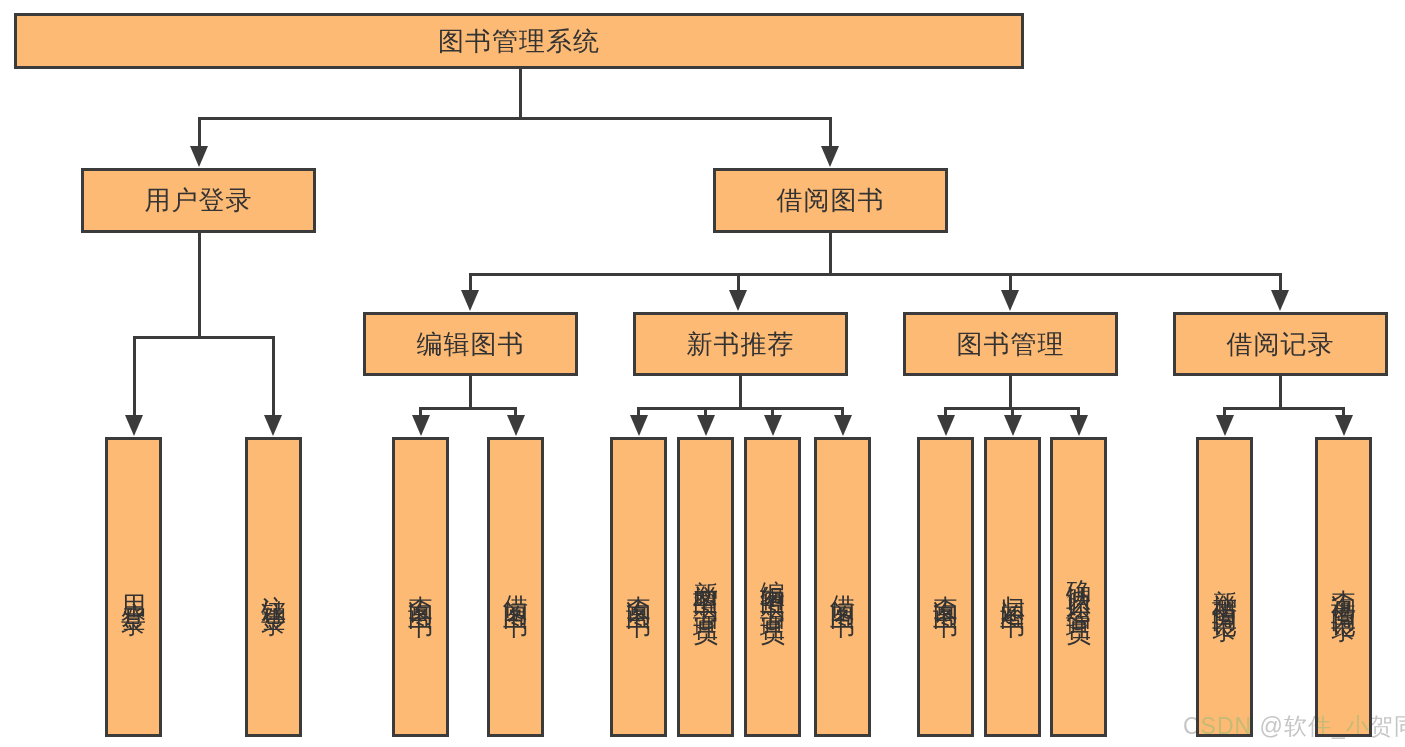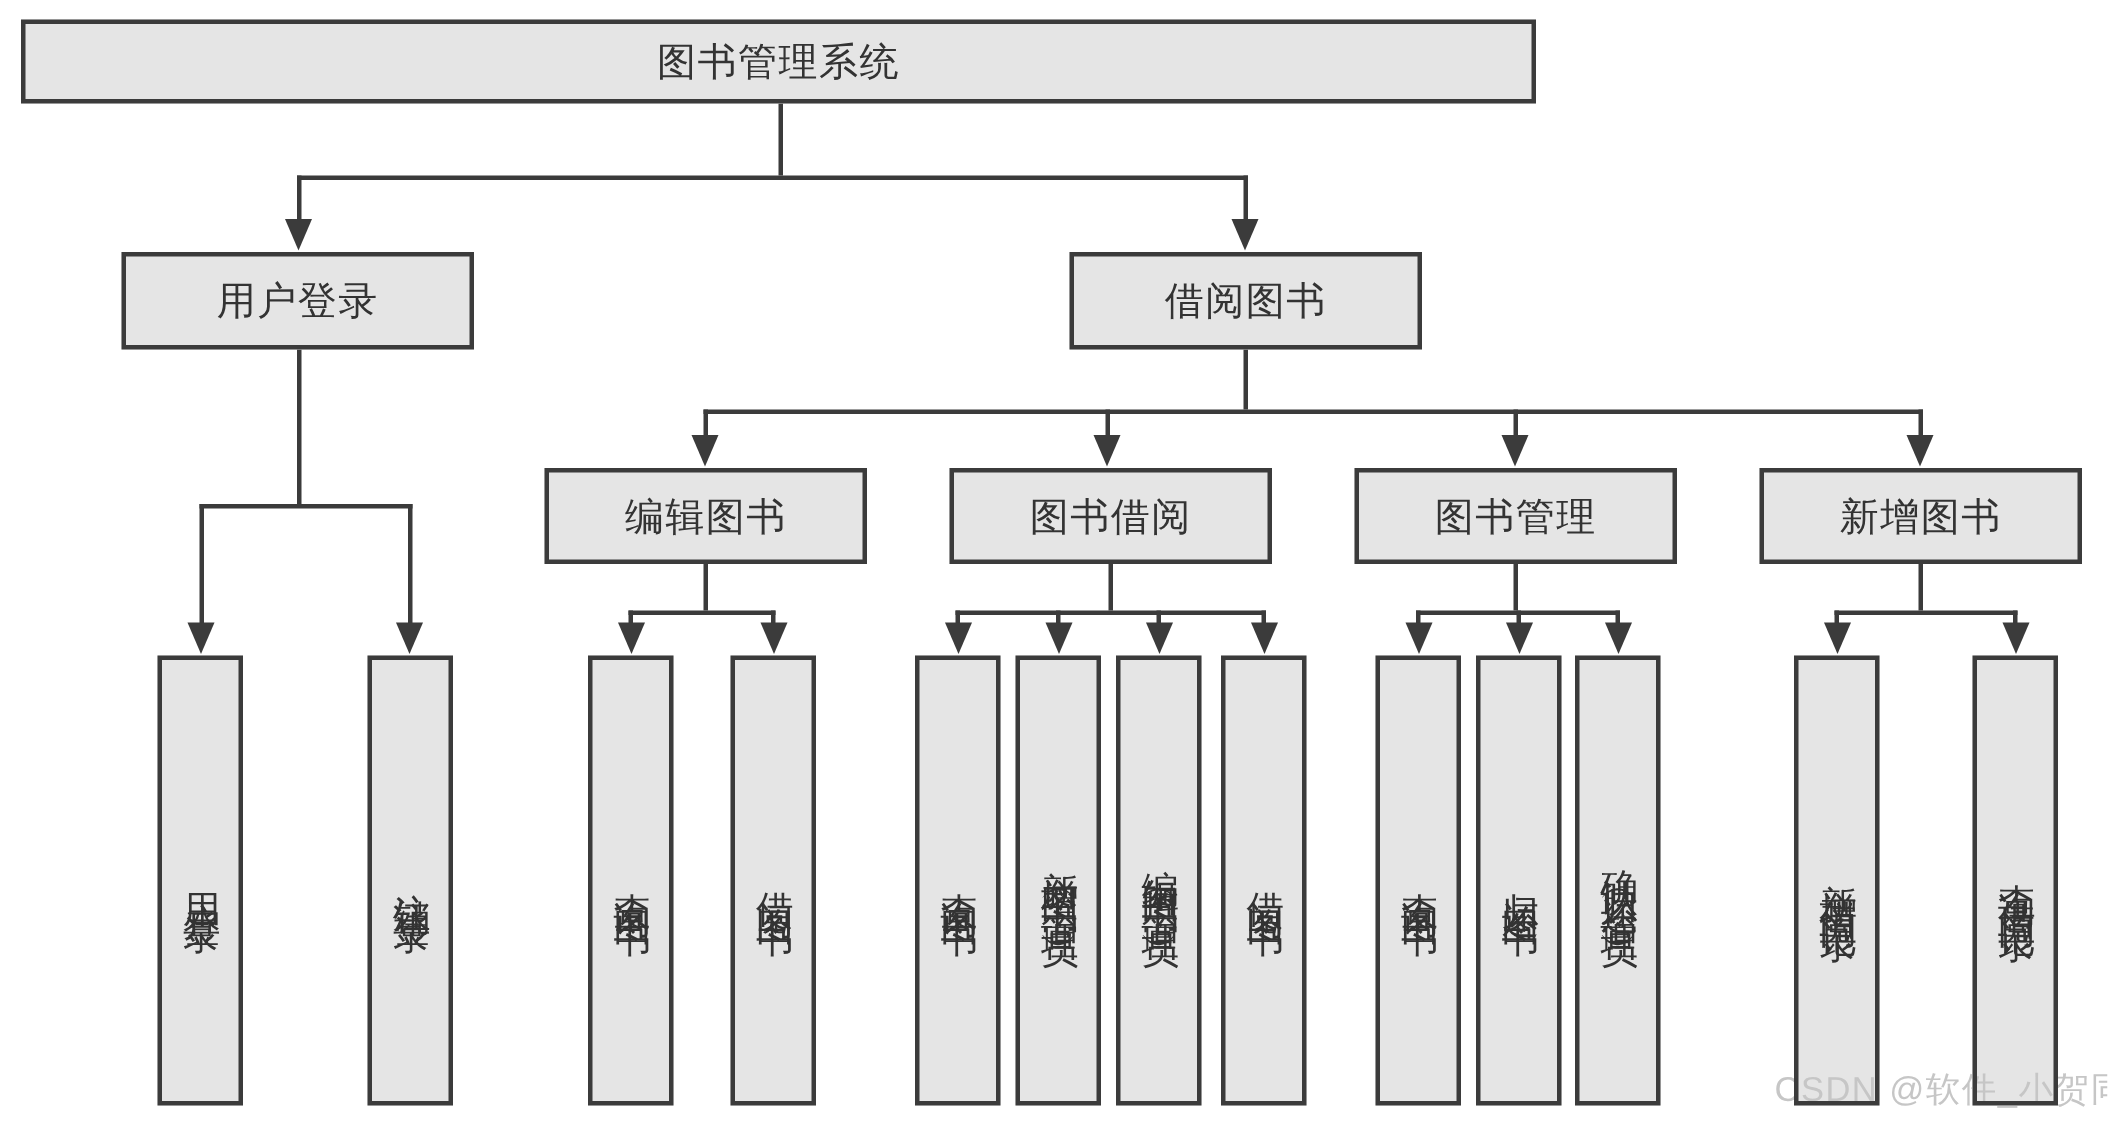--- a/index.html
+++ b/index.html
@@ -3,21 +3,21 @@
 <meta charset="utf-8">
 <style>
   html,body{margin:0;padding:0;background:#ffffff;}
   .canvas{
     position:relative;width:1405px;height:747px;background:#ffffff;
     overflow:hidden;
     font-family:"Liberation Sans","DejaVu Sans",sans-serif;
     color:#333333;
   }
   .node{
-    position:absolute;box-sizing:border-box;background:#e5e5e5;
+    position:absolute;box-sizing:border-box;background:#fdba74;
     border:3px solid #3b3b3b;
     display:flex;align-items:center;justify-content:center;
     font-size:26px;letter-spacing:1px;color:#333333;
     z-index:2;
   }
   .leaf{
     writing-mode:vertical-rl;text-orientation:mixed;
     font-size:25px;letter-spacing:6px;line-height:1;
   }
   .vline,.hline{position:absolute;background:#3b3b3b;z-index:1;}
@@ -41,25 +41,25 @@
 <div class="canvas">
 
   <div class="node" style="left:14px;top:13px;width:1010px;height:56px">图书管理系统</div>
 
   <div class="node" style="left:81px;top:168px;width:235px;height:65px">用户登录</div>
 
   <div class="node" style="left:713px;top:168px;width:235px;height:65px">借阅图书</div>
 
   <div class="node" style="left:363px;top:312px;width:215px;height:64px">编辑图书</div>
 
-  <div class="node" style="left:633px;top:312px;width:215px;height:64px">图书借阅</div>
+  <div class="node" style="left:633px;top:312px;width:215px;height:64px">新书推荐</div>
 
   <div class="node" style="left:903px;top:312px;width:215px;height:64px">图书管理</div>
 
-  <div class="node" style="left:1173px;top:312px;width:215px;height:64px">新增图书</div>
+  <div class="node" style="left:1173px;top:312px;width:215px;height:64px">借阅记录</div>
 
   <div class="node leaf" style="left:105px;top:437px;width:57px;height:300px">用户登录</div>
 
   <div class="node leaf" style="left:245px;top:437px;width:57px;height:300px">注销登录</div>
 
   <div class="node leaf" style="left:392px;top:437px;width:57px;height:300px">查询图书</div>
 
   <div class="node leaf" style="left:487px;top:437px;width:57px;height:300px">借阅图书</div>
 
   <div class="node leaf" style="left:610px;top:437px;width:57px;height:300px">查询图书</div>

